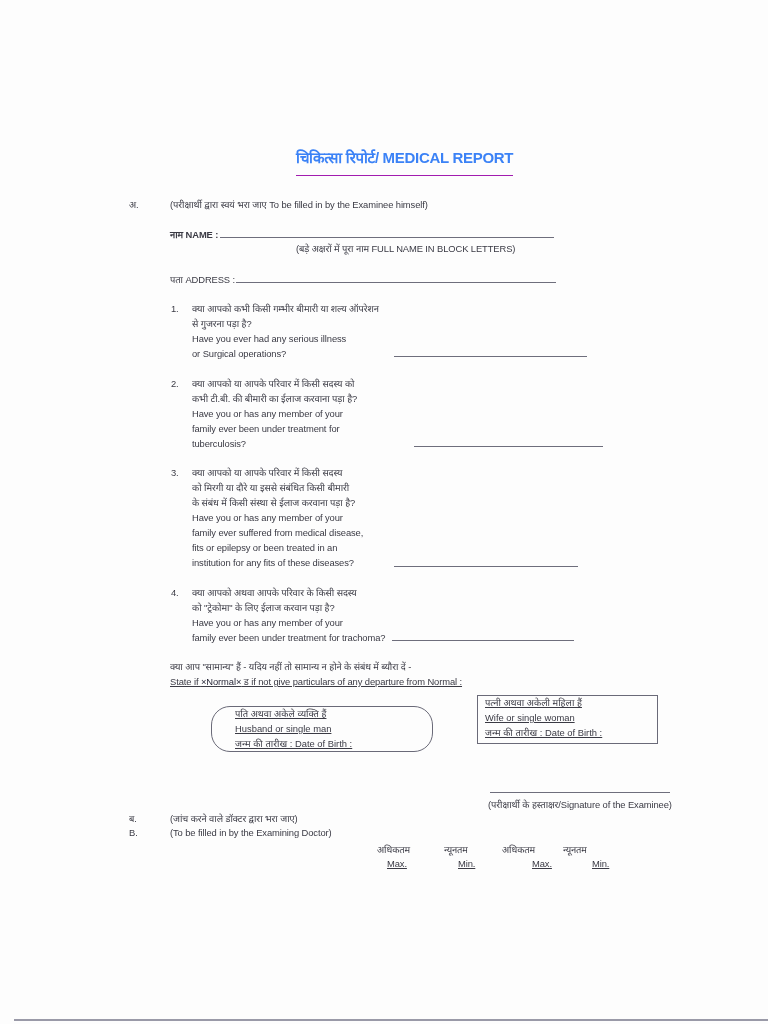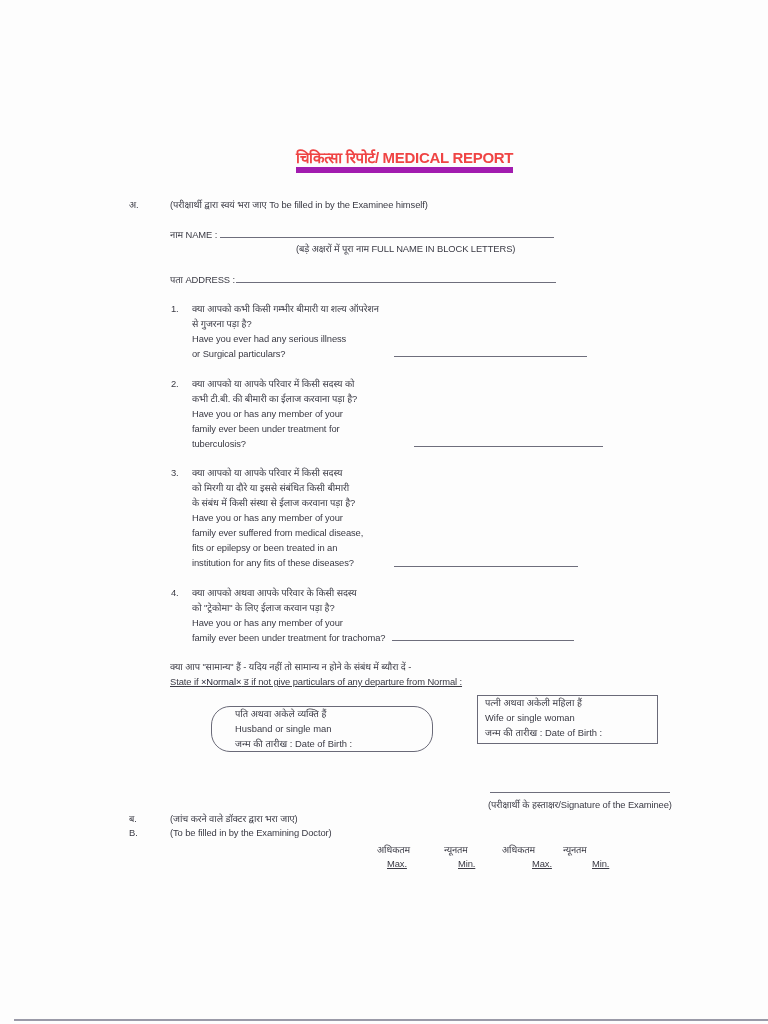--- a/index.html
+++ b/index.html
@@ -2,49 +2,49 @@
 <html><head>
 <meta charset="utf-8">
 <style>
   html, body { margin: 0; padding: 0; }
   body {
     width: 768px; height: 1024px; background: #fdfdfd; position: relative; overflow: hidden;
     font-family: "Liberation Sans", "DejaVu Sans", sans-serif; color: #3a3a44;
   }
   .abs { position: absolute; }
   .txt { font-size: 9.4px; line-height: 15px; white-space: nowrap; letter-spacing: -0.1px; }
-  .title { left: 296px; top: 149px; font-size: 15px; font-weight: bold; color: #ef4444;
-           border-bottom: 6px solid #a21caf; letter-spacing: -0.3px; padding-bottom: 0; line-height: 18px; }
+  .title { left: 296px; top: 149px; font-size: 15px; font-weight: bold; color: #3b82f6;
+           border-bottom: 1px solid #a21caf; letter-spacing: -0.3px; padding-bottom: 8px; line-height: 18px; }
   .line { position: absolute; height: 0; border-top: 1px solid #6e6e7c; }
   .box { position: absolute; border: 1px solid #6a6a78; }
-  .box .row { font-size: 9.4px; line-height: 15px; white-space: nowrap; }
+  .box .row { font-size: 9.4px; line-height: 15px; white-space: nowrap; text-decoration: underline; }
   .u { text-decoration: underline; }
   .qnum { font-size: 9.4px; }
 </style>
 </head>
 <body>
 
 <div class="abs title">चिकित्सा रिपोर्ट/ MEDICAL REPORT</div>
 
 <div class="abs txt" style="left:129px; top:197px;">अ.</div>
 <div class="abs txt" style="left:170px; top:197px;">(परीक्षार्थी द्वारा स्वयं भरा जाए To be filled in by the Examinee himself)</div>
 
-<div class="abs txt" style="left:170px; top:227px;">नाम NAME :</div>
+<div class="abs txt" style="left:170px; top:227px;font-weight:bold;">नाम NAME :</div>
 <div class="line" style="left:220px; top:237px; width:334px;"></div>
 <div class="abs txt" style="left:296px; top:241px;text-align:right;">(बड़े अक्षरों में पूरा नाम FULL NAME IN BLOCK LETTERS)</div>
 
 <div class="abs txt" style="left:170px; top:272px;">पता ADDRESS :</div>
 <div class="line" style="left:236px; top:282px; width:320px;"></div>
 
 <div class="abs txt qnum" style="left:171px; top:301px;">1.</div>
 <div class="abs" style="left:192px; top:301px;">
   <div class="txt">क्या आपको कभी किसी गम्भीर बीमारी या शल्य ऑपरेशन</div>
   <div class="txt">से गुजरना पड़ा है?</div>
   <div class="txt">Have you ever had any serious illness</div>
-  <div class="txt">or Surgical particulars?</div>
+  <div class="txt">or Surgical operations?</div>
 </div>
 <div class="line" style="left:394px; top:356px; width:193px;"></div>
 
 <div class="abs txt qnum" style="left:171px; top:376px;">2.</div>
 <div class="abs" style="left:192px; top:376px;">
   <div class="txt">क्या आपको या आपके परिवार में किसी सदस्य को</div>
   <div class="txt">कभी टी.बी. की बीमारी का ईलाज करवाना पड़ा है?</div>
   <div class="txt">Have you or has any member of your</div>
   <div class="txt">family ever been under treatment for</div>
   <div class="txt">tuberculosis?</div>

